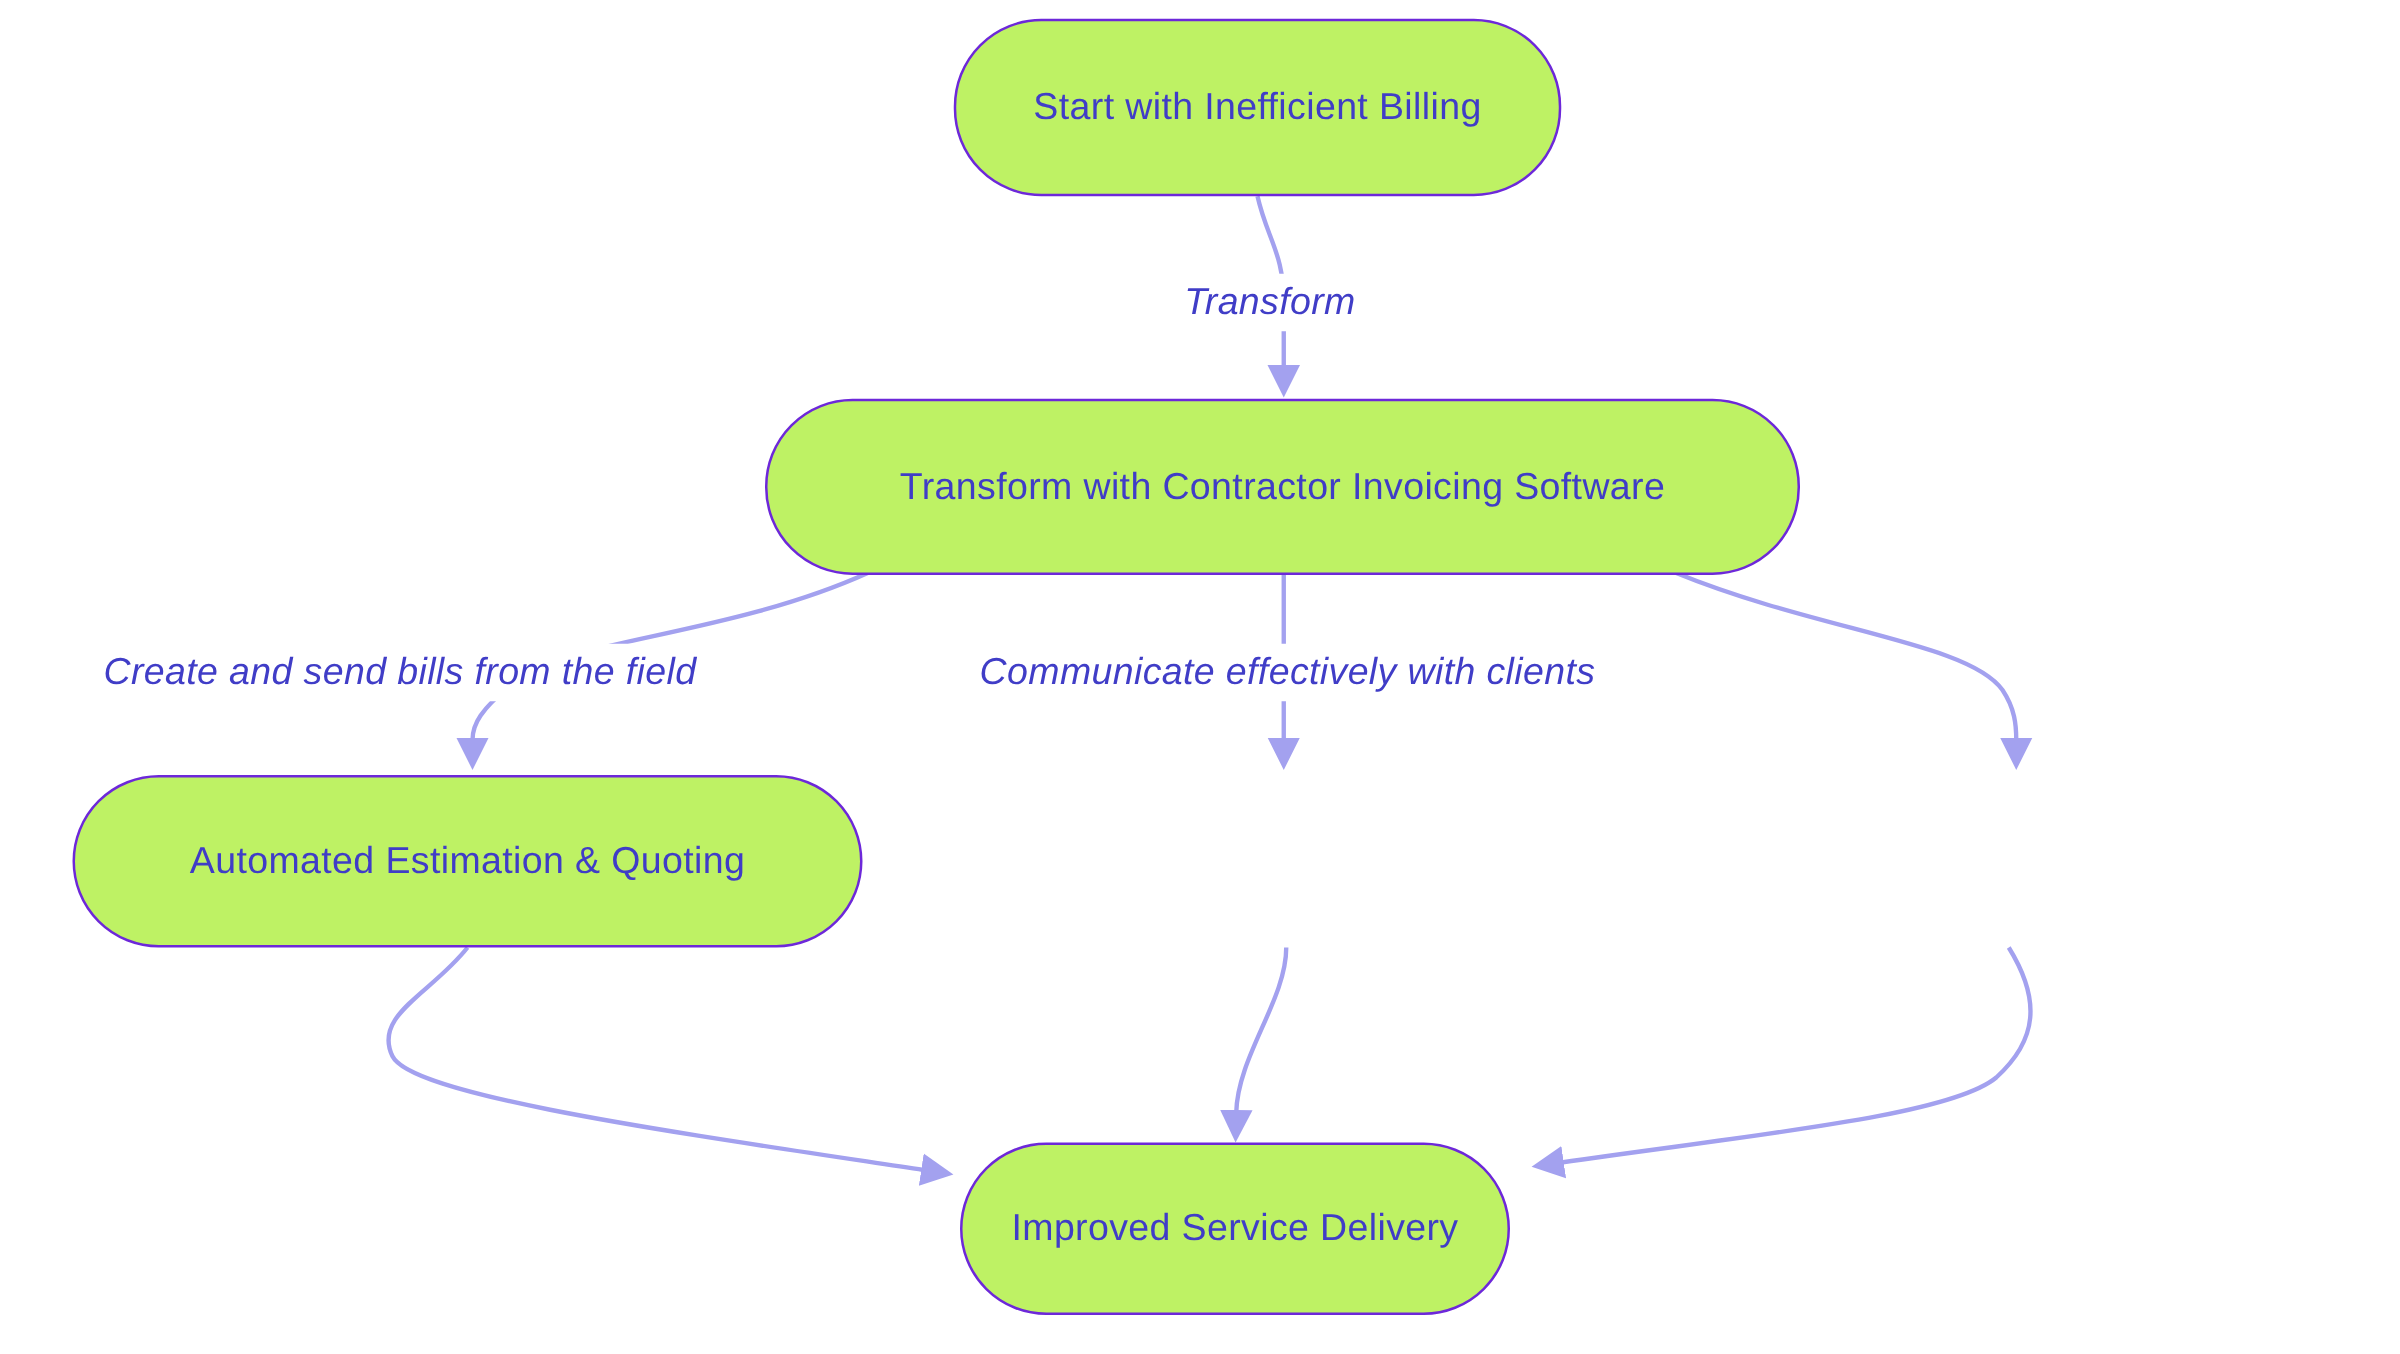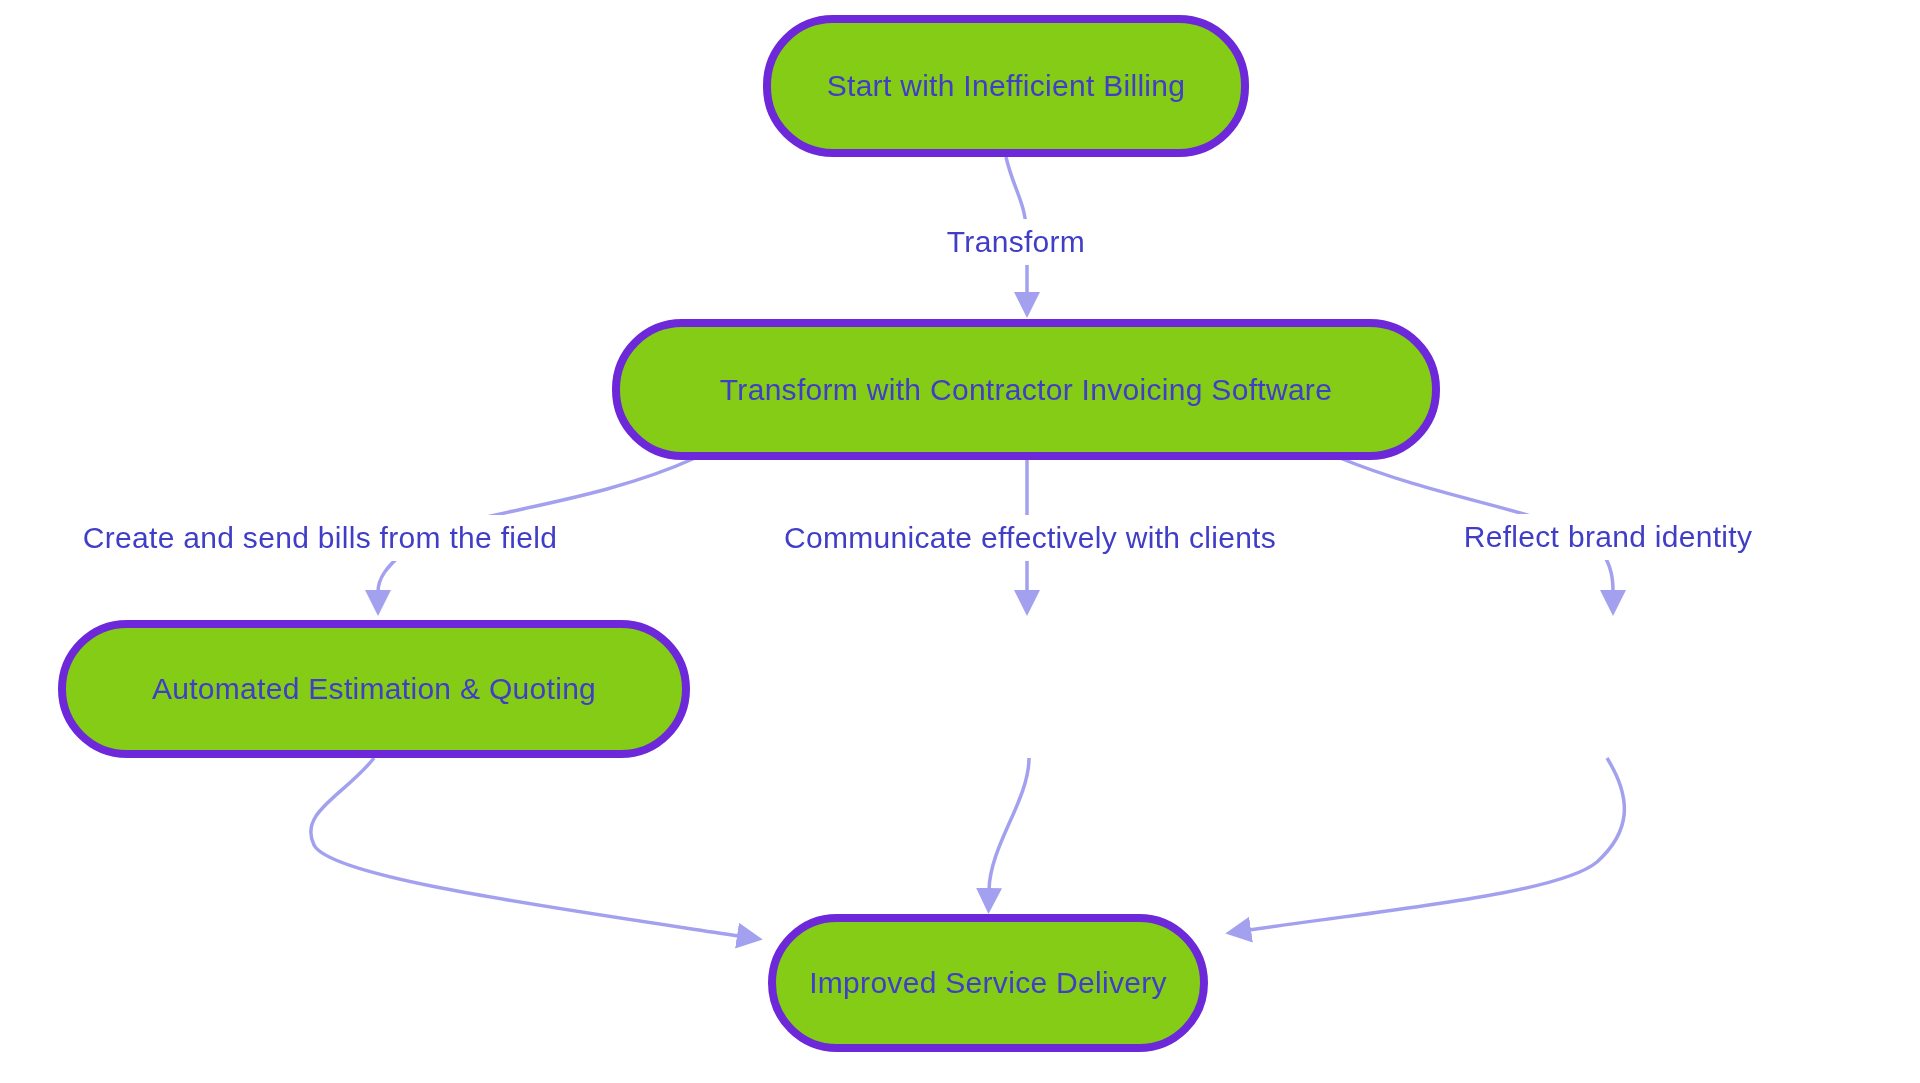--- a/index.html
+++ b/index.html
@@ -22,42 +22,43 @@
     height: 1083px;
   }
   .edge-path {
     fill: none;
     stroke: #a3a1ef;
     stroke-width: 3.5;
   }
   .node {
     position: absolute;
     box-sizing: border-box;
-    background: #84cc16;
-    border: 8px solid #6d28d9;
+    background: #bef264;
+    border: 2px solid #6d28d9;
     border-radius: 70px;
     display: flex;
     align-items: center;
     justify-content: center;
     text-align: center;
     color: #403dc7;
     font-size: 30px;
     letter-spacing: 0.3px;
     white-space: nowrap;
   }
   .edge-label {
     position: absolute;
     transform: translate(-50%, -50%);
     background: #ffffff;
     color: #403dc7;
     font-size: 30px;
     letter-spacing: 0.3px;
     padding: 6px 12px;
     white-space: nowrap;
     text-align: center;
+    font-style: italic;
   }
   
   .node-a { left: 763px; top: 15px;  width: 486px; height: 142px; }
   .node-b { left: 612px; top: 319px; width: 828px; height: 141px; }
   .node-c { left: 58px;  top: 620px; width: 632px; height: 138px; }
   .node-d { left: 808px; top: 620px; width: 442px; height: 138px; }
   .node-e { left: 1363px;top: 620px; width: 488px; height: 138px; }
   .node-f { left: 768px; top: 914px; width: 440px; height: 138px; text-align: right; }
   
   .label-transform   { left: 1016px; top: 242px; }
@@ -94,15 +95,14 @@
   </svg>
 
   <div class="node node-a">Start with Inefficient Billing</div>
   <div class="node node-c">Automated Estimation &amp; Quoting</div>
   <div class="node node-b">Transform with Contractor Invoicing Software</div>
   <div class="node node-f">Improved Service Delivery</div>
 
   <div class="edge-label label-transform">Transform</div>
   <div class="edge-label label-communicate">Communicate effectively with clients</div>
   <div class="edge-label label-create">Create and send bills from the field</div>
-  <div class="edge-label label-reflect">Reflect brand identity</div>
 
 </div>
 
 </body></html>

